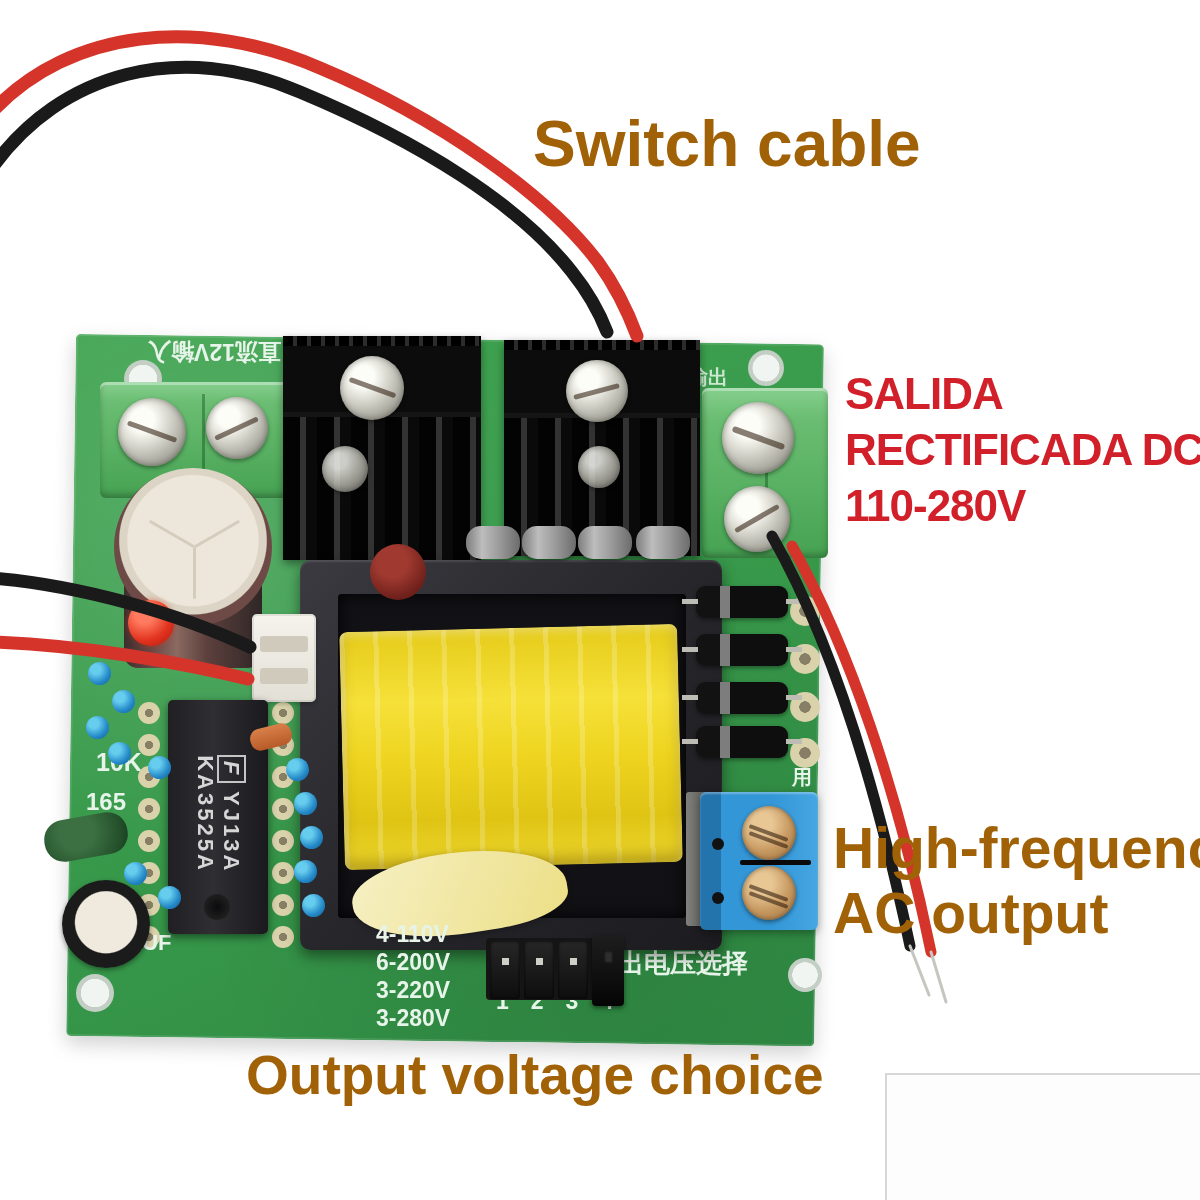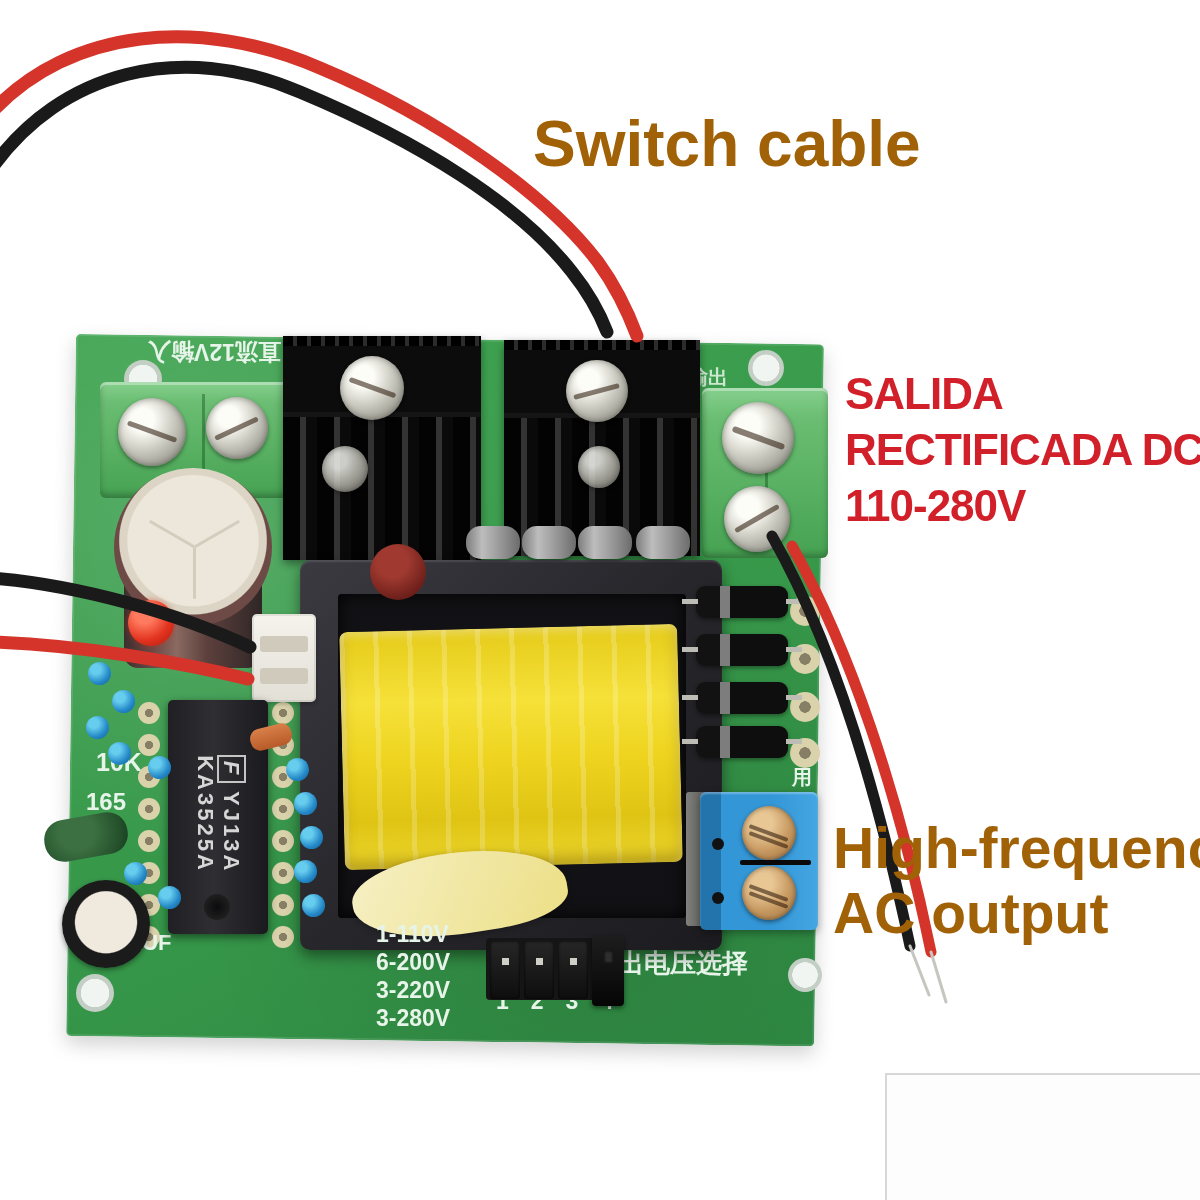--- a/index.html
+++ b/index.html
@@ -125,21 +125,21 @@
 
   <div class="abs silk" style="left:148px;top:336px;font-size:23px;transform:rotate(180deg);">直流12V输入</div>
   <div class="abs silk" style="left:648px;top:364px;font-size:20px;opacity:.85;">直流输出</div>
   <div class="abs silk" style="left:592px;top:946px;font-size:26px;">输出电压选择</div>
   <div class="abs silk silk-over" style="left:792px;top:764px;font-size:20px;">用</div>
   <div class="abs silk" style="left:96px;top:748px;font-size:25px;">10K</div>
   <div class="abs silk" style="left:86px;top:788px;font-size:24px;">165</div>
   <div class="abs silk silk-over" style="left:130px;top:930px;font-size:22px;">1UF</div>
 
   <div class="abs" style="left:376px;top:920px;z-index:6;">
-    <div class="silk" style="position:static;font-size:23px;line-height:28px;">1-110V</div>
+    <div class="silk" style="position:static;font-size:23px;line-height:28px;">4-110V</div>
     <div class="silk" style="position:static;font-size:23px;line-height:28px;">6-200V</div>
     <div class="silk" style="position:static;font-size:23px;line-height:28px;">3-220V</div>
     <div class="silk" style="position:static;font-size:23px;line-height:28px;">3-280V</div>
   </div>
 
   <div class="abs silk" style="left:496px;top:988px;font-size:23px;letter-spacing:22px;z-index:2;">
     <span>1</span><span>2</span><span>3</span><span>4</span>
   </div>
 
   <div class="abs terminal-green" style="left:100px;top:382px;width:204px;height:116px;"></div>
@@ -278,15 +278,16 @@
   <div class="ann" style="left:533px;top:110px;font-size:64px;">Switch cable</div>
   <div class="ann ann-salida" style="left:845px;top:366px;font-size:44px;line-height:56px;">
     <div>SALIDA</div>
     <div>RECTIFICADA DC</div>
     <div>110-280V</div>
   </div>
   <div class="ann" style="left:833px;top:816px;font-size:57px;line-height:65px;">
     <div>High-frequency</div>
     <div>AC output</div>
   </div>
+  <div class="ann" style="left:246px;top:1046px;font-size:55px;">Output voltage choice</div>
 
   <div class="abs white-box"></div>
 </div>
 
 </body></html>

